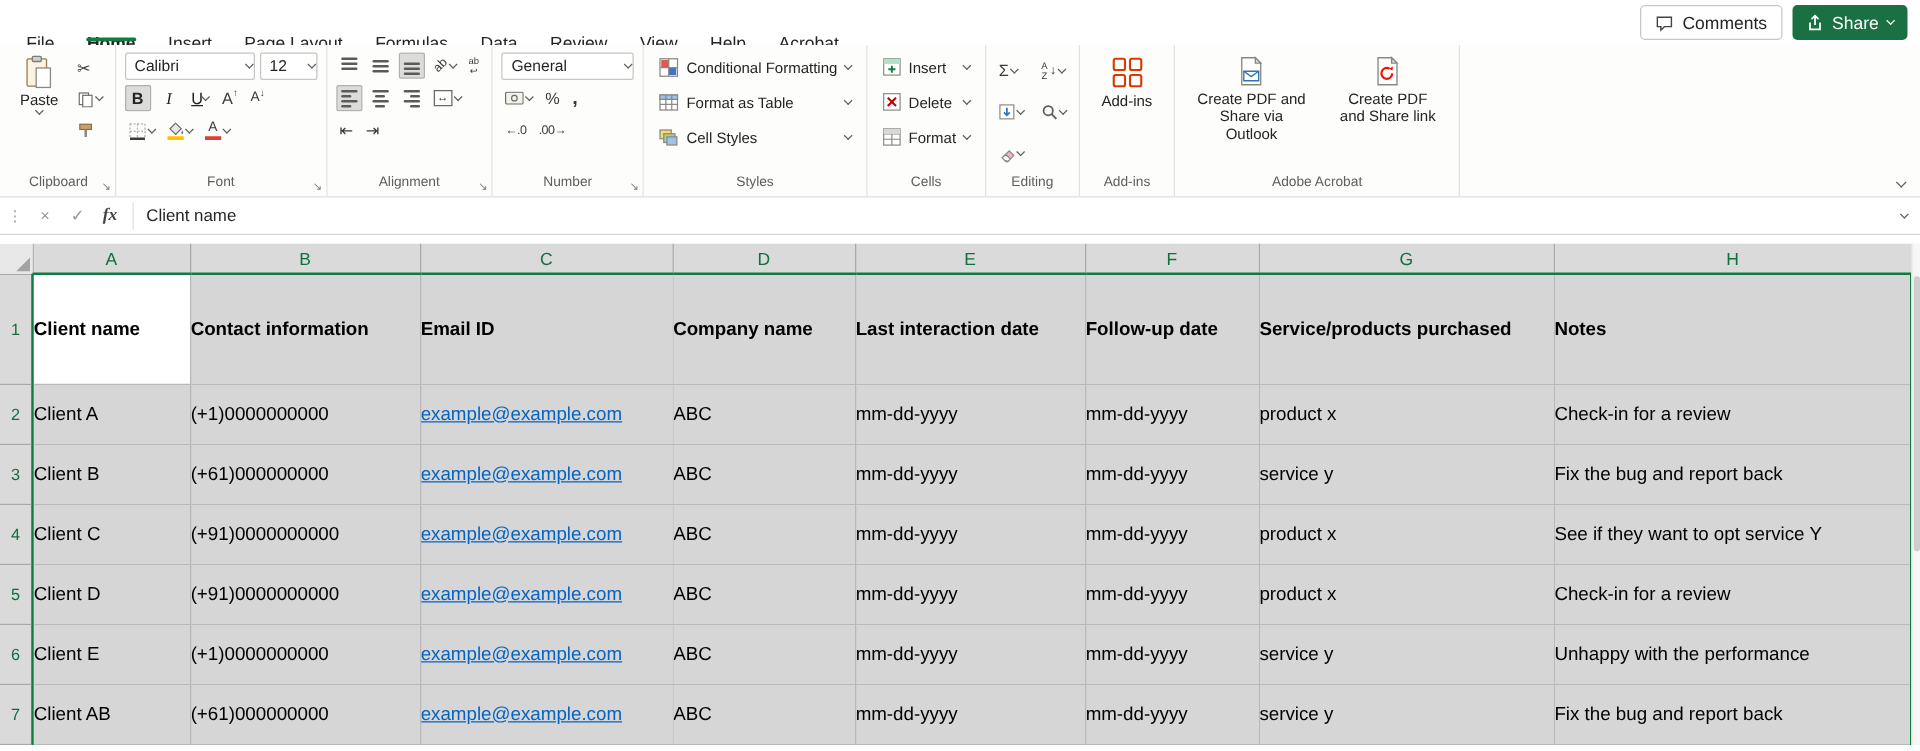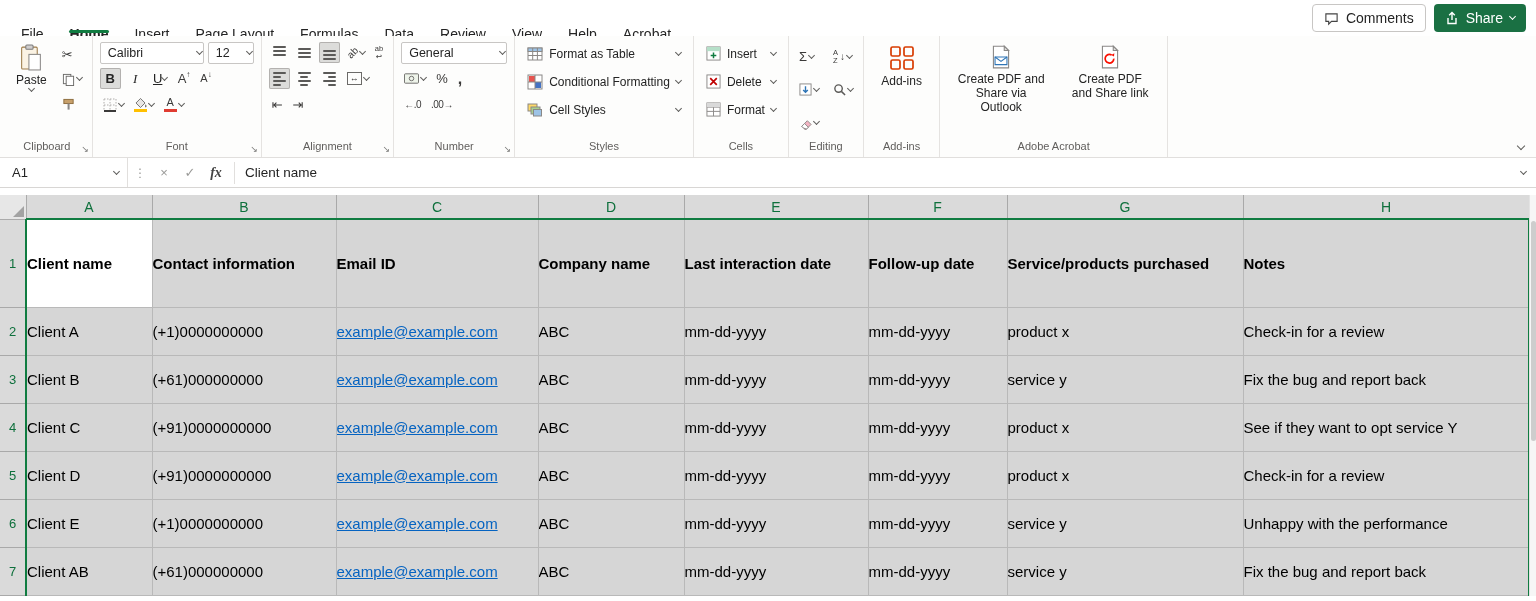--- a/index.html
+++ b/index.html
@@ -351,38 +351,38 @@
       <div class="rgroup-label">Number</div>
       <span class="launcher">↘</span>
     </div>
 
     <div class="rgroup">
       <div class="rgroup-content">
         <div class="col3">
           <div class="stylebtn">
             <span style="display:flex">
                 <svg width="16" height="16" viewBox="0 0 16 16">
-                  <rect x="1" y="2" width="14" height="12" fill="#fff" stroke="#8a8886"></rect>
-                  <rect x="1" y="2" width="14" height="3.5" fill="#9dc3e6" stroke="#8a8886"></rect>
-                  <path d="M1 9.5 h14 M5.7 2 v12 M10.4 2 v12" stroke="#8a8886"></path>
-                </svg>
-              </span>
-            <span class="lbl">Format as Table</span>
-            <span class="chev sm"></span>
-          </div>
-          <div class="stylebtn">
-            <span style="display:flex">
-                <svg width="16" height="16" viewBox="0 0 16 16">
                   <rect x="1" y="1" width="14" height="14" fill="#fff" stroke="#8a8886"></rect>
                   <rect x="2" y="2" width="6" height="6" fill="#e8544f"></rect>
                   <rect x="8" y="8" width="6" height="6" fill="#4472c4"></rect>
                   <path d="M8 1 v14 M1 8 h14" stroke="#8a8886"></path>
                 </svg>
               </span>
             <span class="lbl">Conditional Formatting</span>
+            <span class="chev sm"></span>
+          </div>
+          <div class="stylebtn">
+            <span style="display:flex">
+                <svg width="16" height="16" viewBox="0 0 16 16">
+                  <rect x="1" y="2" width="14" height="12" fill="#fff" stroke="#8a8886"></rect>
+                  <rect x="1" y="2" width="14" height="3.5" fill="#9dc3e6" stroke="#8a8886"></rect>
+                  <path d="M1 9.5 h14 M5.7 2 v12 M10.4 2 v12" stroke="#8a8886"></path>
+                </svg>
+              </span>
+            <span class="lbl">Format as Table</span>
             <span class="chev sm"></span>
           </div>
           <div class="stylebtn">
             <span style="display:flex">
                 <svg width="16" height="16" viewBox="0 0 16 16">
                   <rect x="1" y="2" width="9" height="7" fill="#ffd966" stroke="#8a8886"></rect>
                   <rect x="4" y="5" width="9" height="7" fill="#a9d08e" stroke="#8a8886"></rect>
                   <rect x="6.5" y="7.5" width="8" height="6.5" fill="#9dc3e6" stroke="#8a8886"></rect>
                 </svg>
               </span>
@@ -523,24 +523,20 @@
           <span>Create PDF and Share link</span>
         </div>
       </div>
       <div class="rgroup-label">Adobe Acrobat</div>
     </div>
 
     <span class="chev collapse-chev"></span>
   </div>
 
   <div class="fbar">
-    <div class="namebox">
-      <span>A1</span>
-      <span class="chev sm"></span>
-    </div>
     <span class="fdots">⋮</span>
     <div class="fxbtns">
       <span class="fxbtn">×</span>
       <span class="fxbtn">✓</span>
       <span class="fxbtn fx">fx</span>
     </div>
     <div class="fcontent">Client name</div>
     <span class="chev sm" style="margin-right:10px"></span>
   </div>
 

